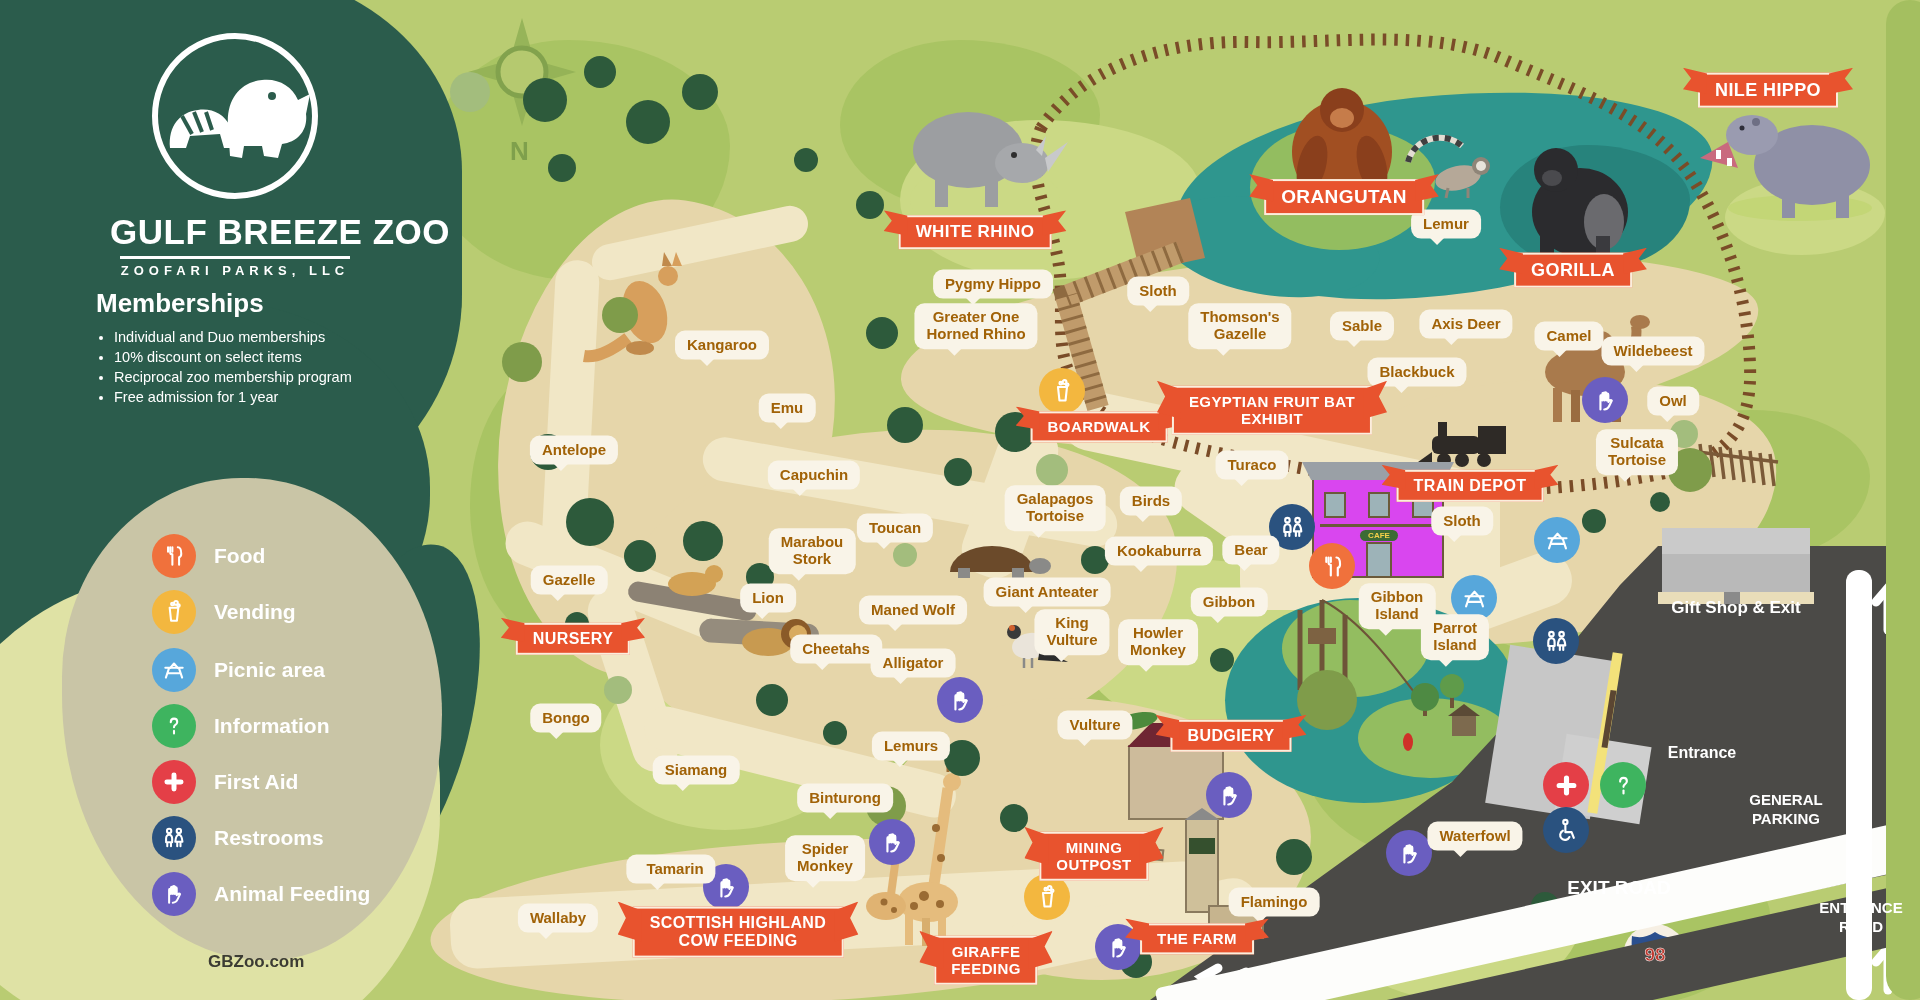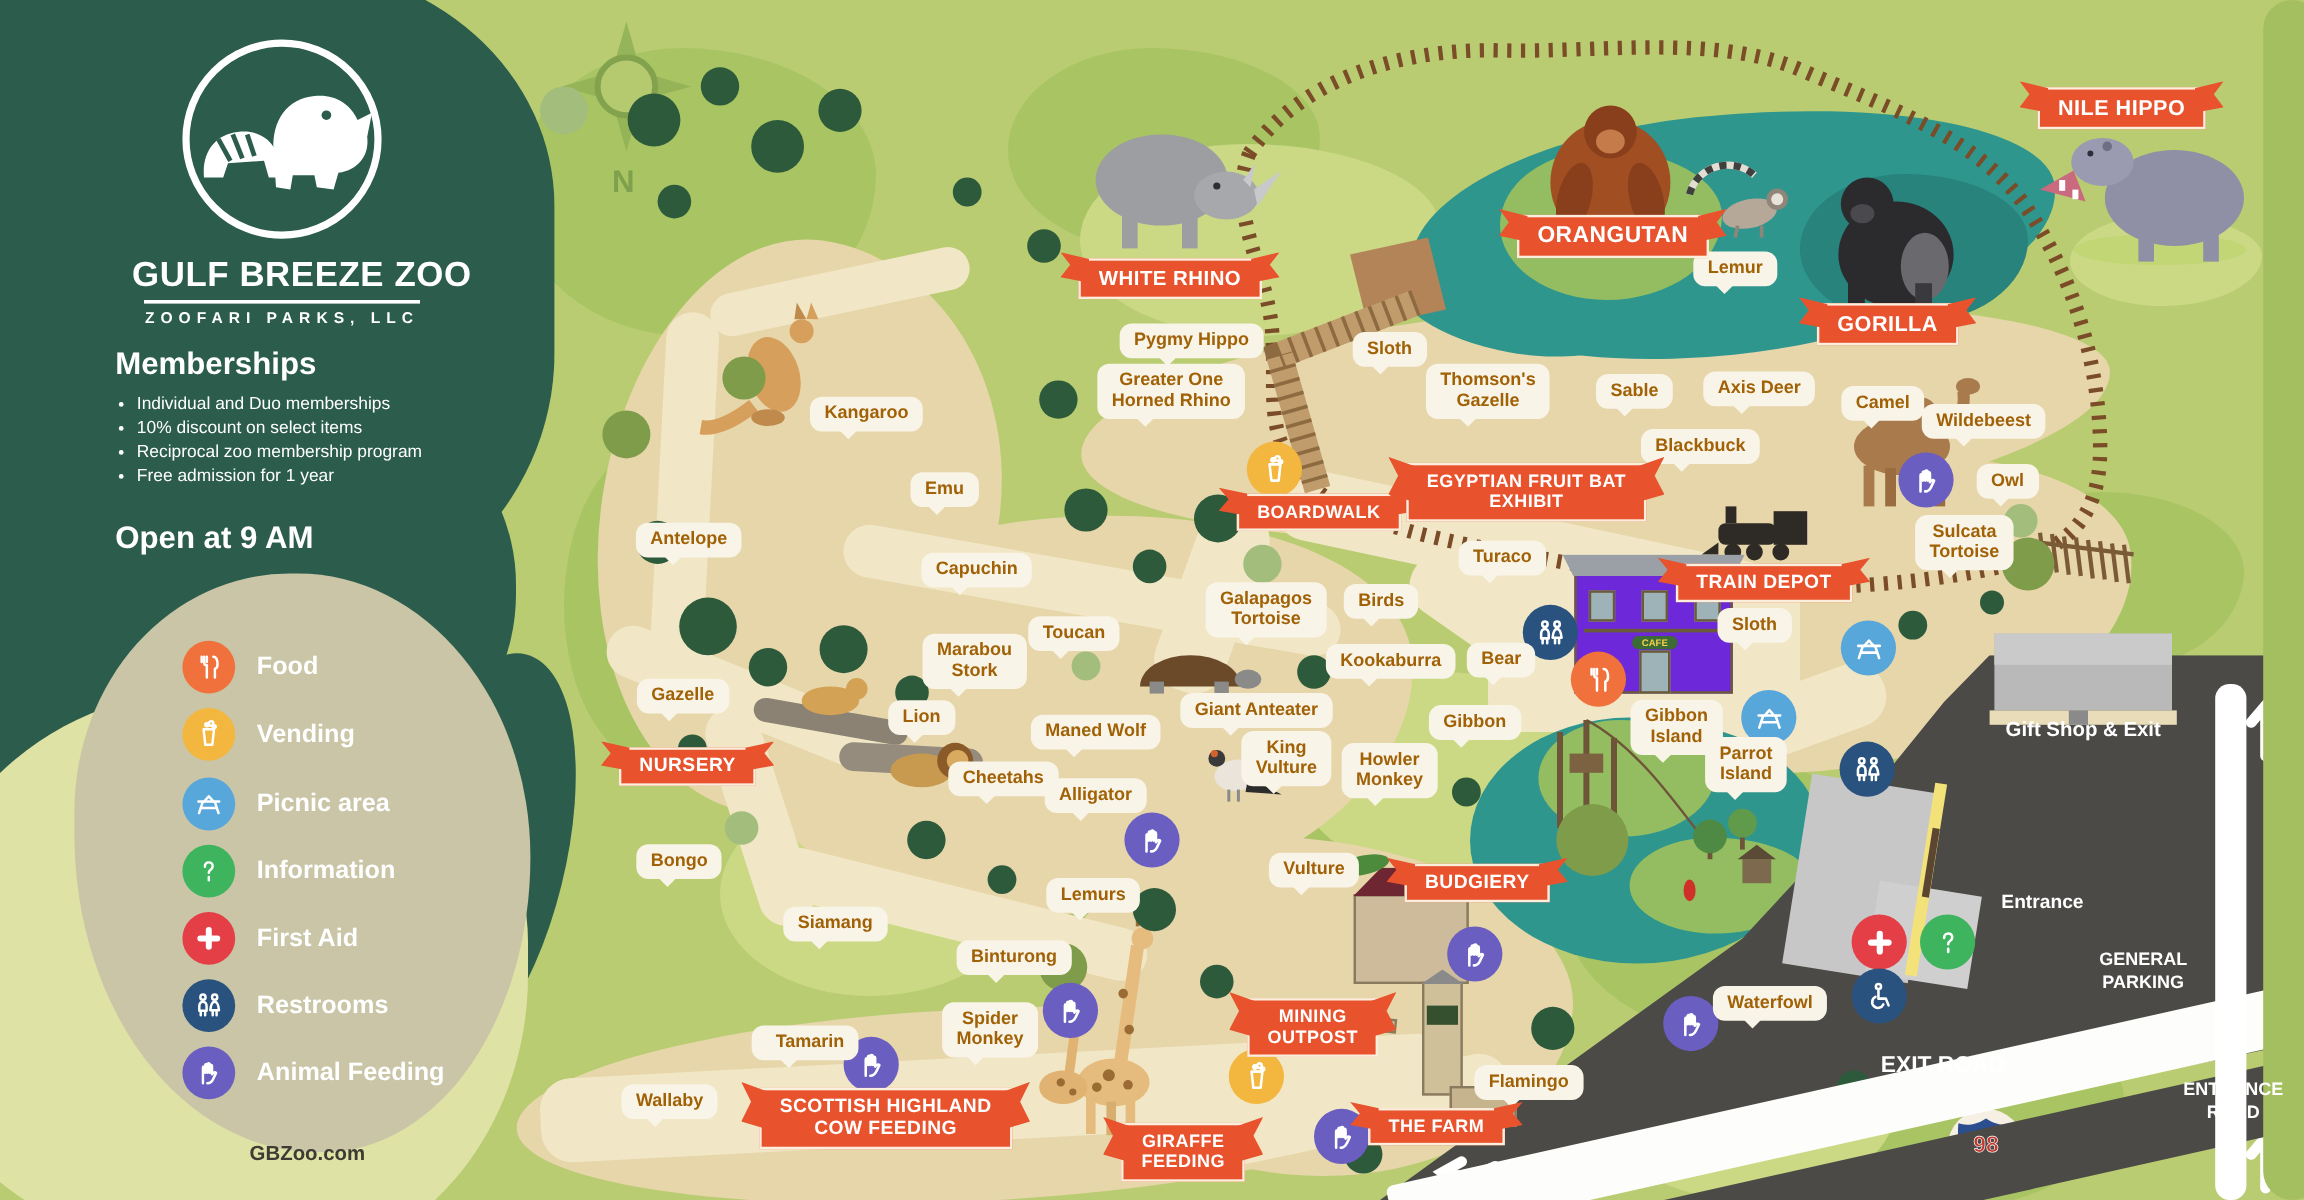--- a/index.html
+++ b/index.html
@@ -40,21 +40,21 @@
   .poi svg{stroke:#fff;fill:none;stroke-width:1.9;stroke-linecap:round;stroke-linejoin:round;}
   
   #panel-text{color:#fff;z-index:60;}
   .p-head{font-weight:800;font-size:26px;margin:0 0 8px 0;}
   .p-bullets{margin:0;padding:0 0 0 18px;font-size:14.5px;line-height:1.38;}
   .legend-row{position:absolute;display:flex;align-items:center;gap:18px;z-index:60;}
   .legend-ic{width:44px;height:44px;border-radius:50%;display:flex;align-items:center;justify-content:center;flex:0 0 44px;}
   .legend-ic svg{stroke:#fff;fill:none;stroke-width:1.9;stroke-linecap:round;stroke-linejoin:round;}
   .legend-label{color:#fff;font-weight:800;font-size:21px;}
   #logo-wrap{position:absolute;left:110px;top:30px;width:250px;text-align:center;z-index:60;color:#fff;}
-  #zoo-name{font-weight:800;font-size:29px;letter-spacing:.5px;white-space:nowrap;}
+  #zoo-name{font-weight:800;font-size:35px;letter-spacing:.5px;white-space:nowrap;}
   #zoo-rule{height:3px;background:#fff;margin:4px 10px;}
   #zoo-sub{font-weight:700;font-size:13px;letter-spacing:5px;white-space:nowrap;}
   #website{position:absolute;left:208px;top:952px;color:#3c3c34;font-weight:800;font-size:17px;z-index:60;}
   #art{position:absolute;left:0;top:0;z-index:20;}
   #mapicons-defs{position:absolute;width:0;height:0;}
 </style>
 </head>
 <body>
 
 <div id="stage">
@@ -156,21 +156,21 @@
   <div class="abs" style="left:1662px;top:528px;width:148px;height:64px;background:#b9b9b9;z-index:29;">
     <div class="abs" style="left:0;top:0;width:148px;height:26px;background:#cacaca;"></div>
     <div class="abs" style="left:-4px;top:64px;width:156px;height:12px;background:#e9ddb9;"></div>
     <div class="abs" style="left:62px;top:64px;width:16px;height:12px;background:#8a8a8a;"></div>
   </div>
   <div class="abs" style="left:1497px;top:652px;width:106px;height:160px;background:#c7c7c7;transform:rotate(9deg);z-index:29;"></div>
   <div class="abs" style="left:1560px;top:740px;width:86px;height:78px;background:#cfcfcf;transform:rotate(9deg);z-index:29;"></div>
   <div class="abs" style="left:1600px;top:652px;width:10px;height:162px;background:#f3e27a;transform:rotate(9deg);z-index:30;"></div>
   <div class="abs" style="left:1606px;top:690px;width:6px;height:58px;background:#5b4632;transform:rotate(9deg);z-index:30;"></div>
 
-  <div class="abs" style="left:1312px;top:478px;width:132px;height:100px;background:#6d28d9;border:2px solid #6b5a3a;z-index:29;">
+  <div class="abs" style="left:1312px;top:478px;width:132px;height:100px;background:#d946ef;border:2px solid #6b5a3a;z-index:29;">
     <div class="abs" style="left:-12px;top:-18px;width:152px;height:18px;background:#9aa0a6;clip-path:polygon(6% 100%,0 0,100% 0,94% 100%);"></div>
     <div class="abs" style="left:6px;top:44px;width:116px;height:3px;background:#6b5a3a;"></div>
     <div class="abs" style="left:10px;top:12px;width:22px;height:26px;background:#9db3b8;border:2px solid #6b5a3a;"></div>
     <div class="abs" style="left:54px;top:12px;width:22px;height:26px;background:#9db3b8;border:2px solid #6b5a3a;"></div>
     <div class="abs" style="left:98px;top:12px;width:22px;height:26px;background:#9db3b8;border:2px solid #6b5a3a;"></div>
     <div class="abs" style="left:52px;top:62px;width:26px;height:36px;background:#9db3b8;border:2px solid #6b5a3a;"></div>
     <div class="abs" style="left:46px;top:50px;width:38px;height:11px;background:#3c6b35;color:#f5d04a;font-size:8px;font-weight:700;text-align:center;border-radius:6px;line-height:11px;">CAFE</div>
   </div>
 
   <div class="abs" style="left:1128px;top:745px;width:96px;height:75px;background:#cdbb9b;border:2px solid #8a7a5e;z-index:29;">
@@ -401,21 +401,20 @@
   </div>
 
   <div id="panel-text" class="abs" style="left:96px;top:288px;width:330px;">
     <div class="p-head">Memberships</div>
     <ul class="p-bullets" id="membership-list">
         <li>Individual and Duo memberships</li>
         <li>10% discount on select items</li>
         <li>Reciprocal zoo membership program</li>
         <li>Free admission for 1 year</li>
       </ul>
-    <div class="p-head" style="margin-top:26px;">Open at 9 AM</div>
   </div>
 
   <div id="legend">
       <div class="legend-row" style="left: 152px; top: 534px;">
         <div class="legend-ic" style="background: rgb(240, 113, 60);">
           <svg width="26" height="26" viewBox="0 0 24 24">
             <use href="#ic-food"></use>
           </svg>
         </div>
         <span class="legend-label">Food</span>

